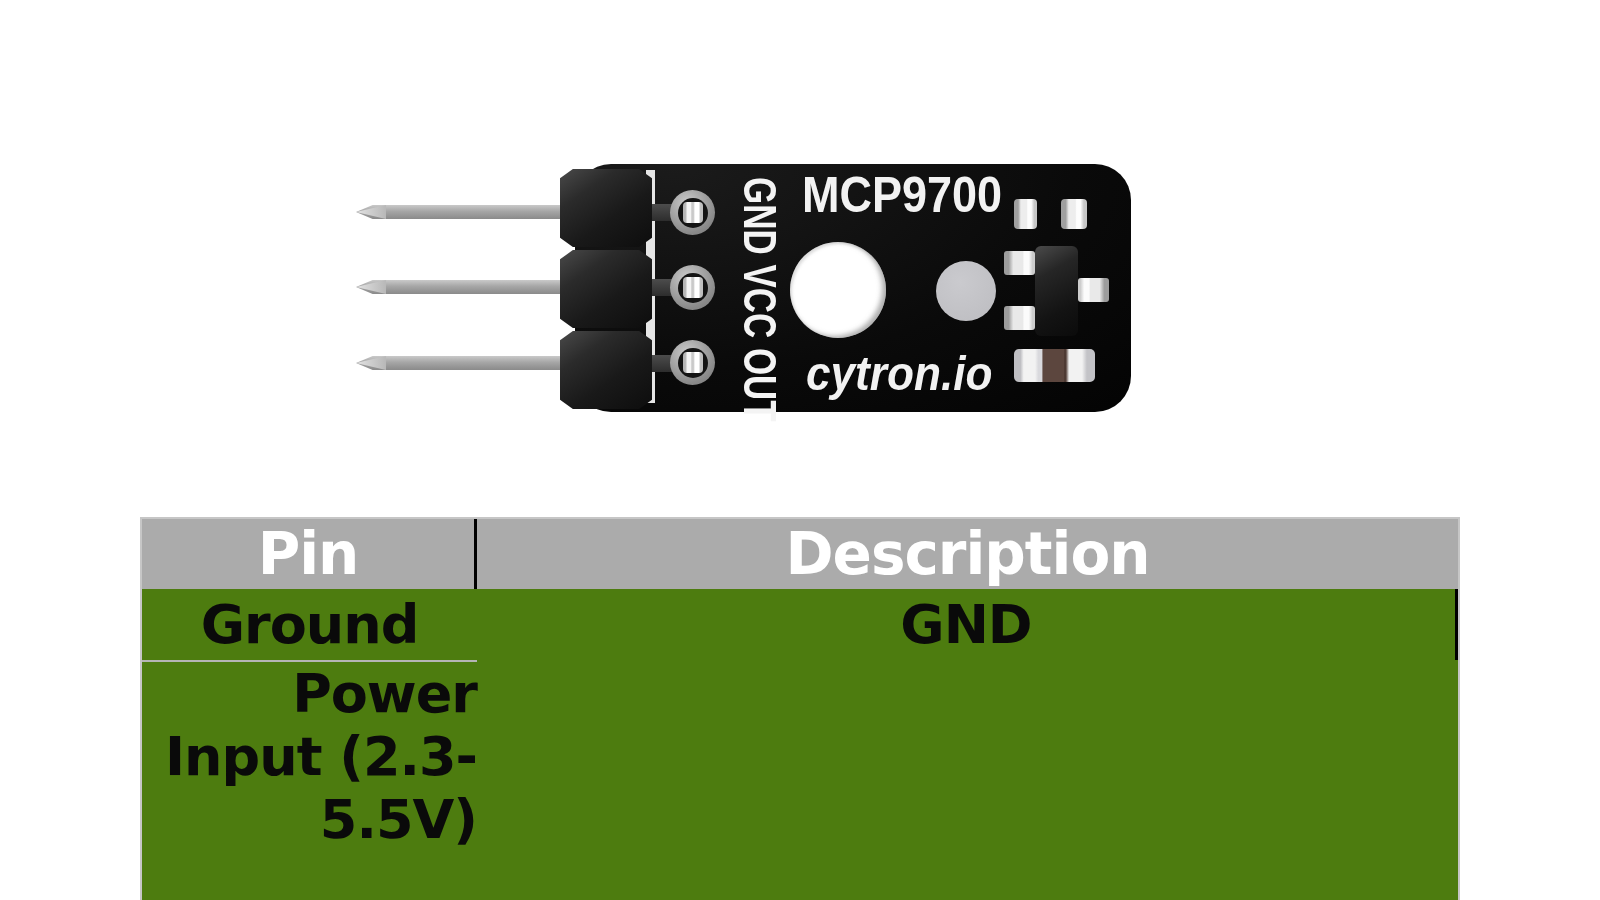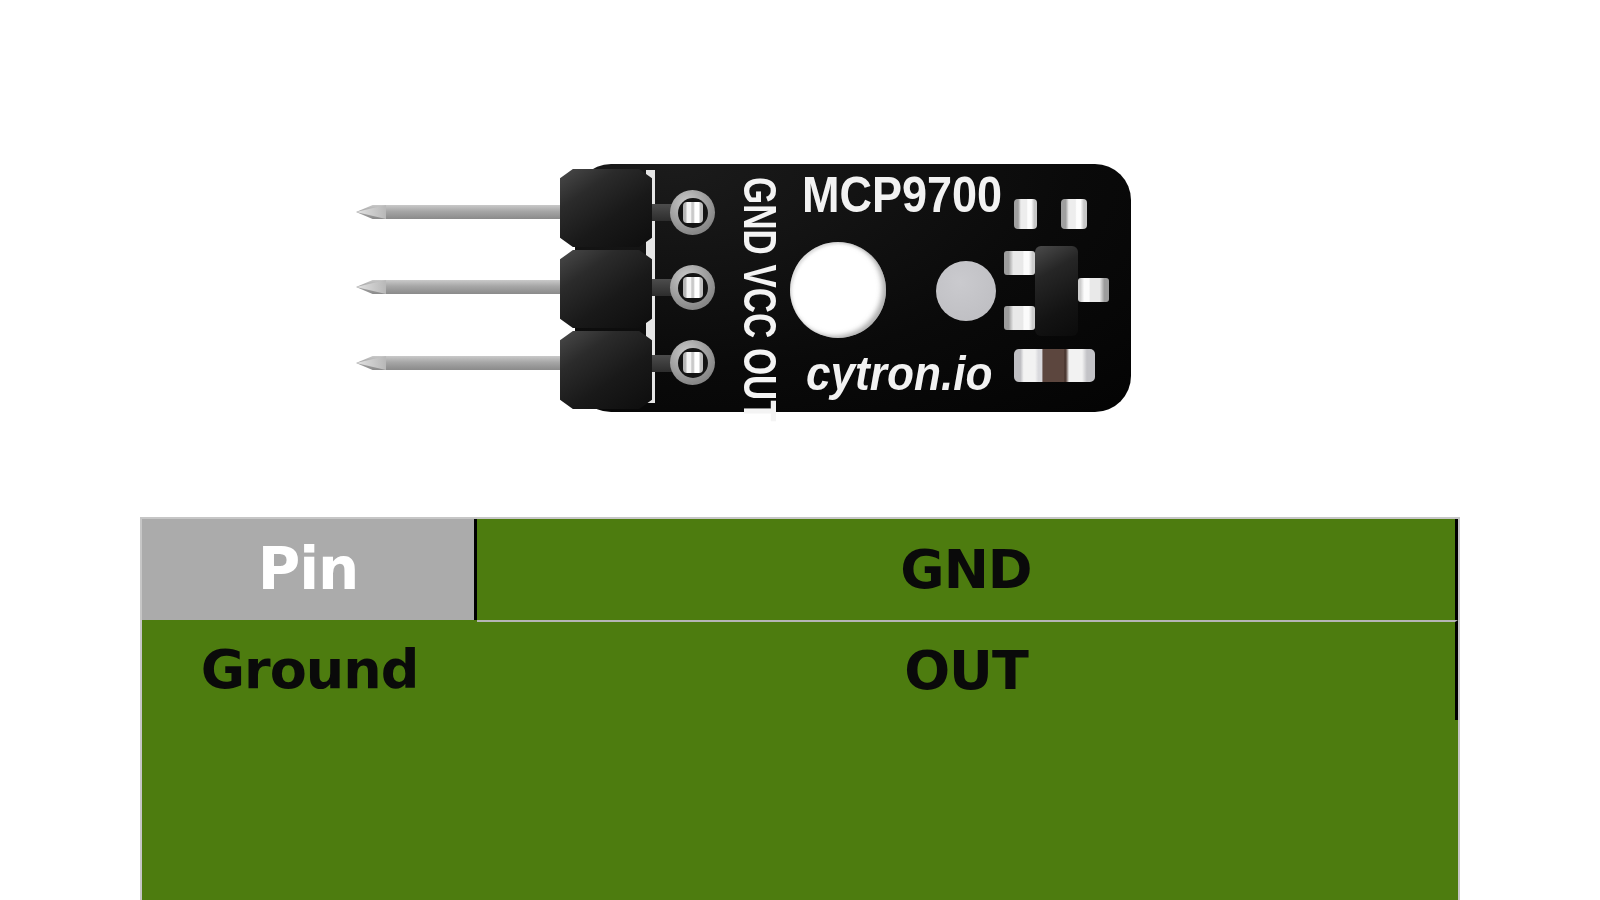--- a/index.html
+++ b/index.html
@@ -221,21 +221,22 @@
     <div class="sot"></div>
     <div class="lead leadL1"></div>
     <div class="lead leadL2"></div>
     <div class="lead leadR"></div>
 
     <div class="resistor"></div>
   </div>
 
   <div class="pintable">
     <div class="cell th col-pin">Pin</div>
-
+    <div class="cell th">Description</div>
+
+    <div class="cell td">Ground</div>
     <div class="cell td col-pin">GND</div>
-    <div class="cell td">Ground</div>
-
-
-    <div class="cell td col-pin sep">OUT</div>
+
+    <div class="cell td sep">Power Input (2.3-5.5V)</div>
+
   </div>
 
 </div>
 
 </body></html>

